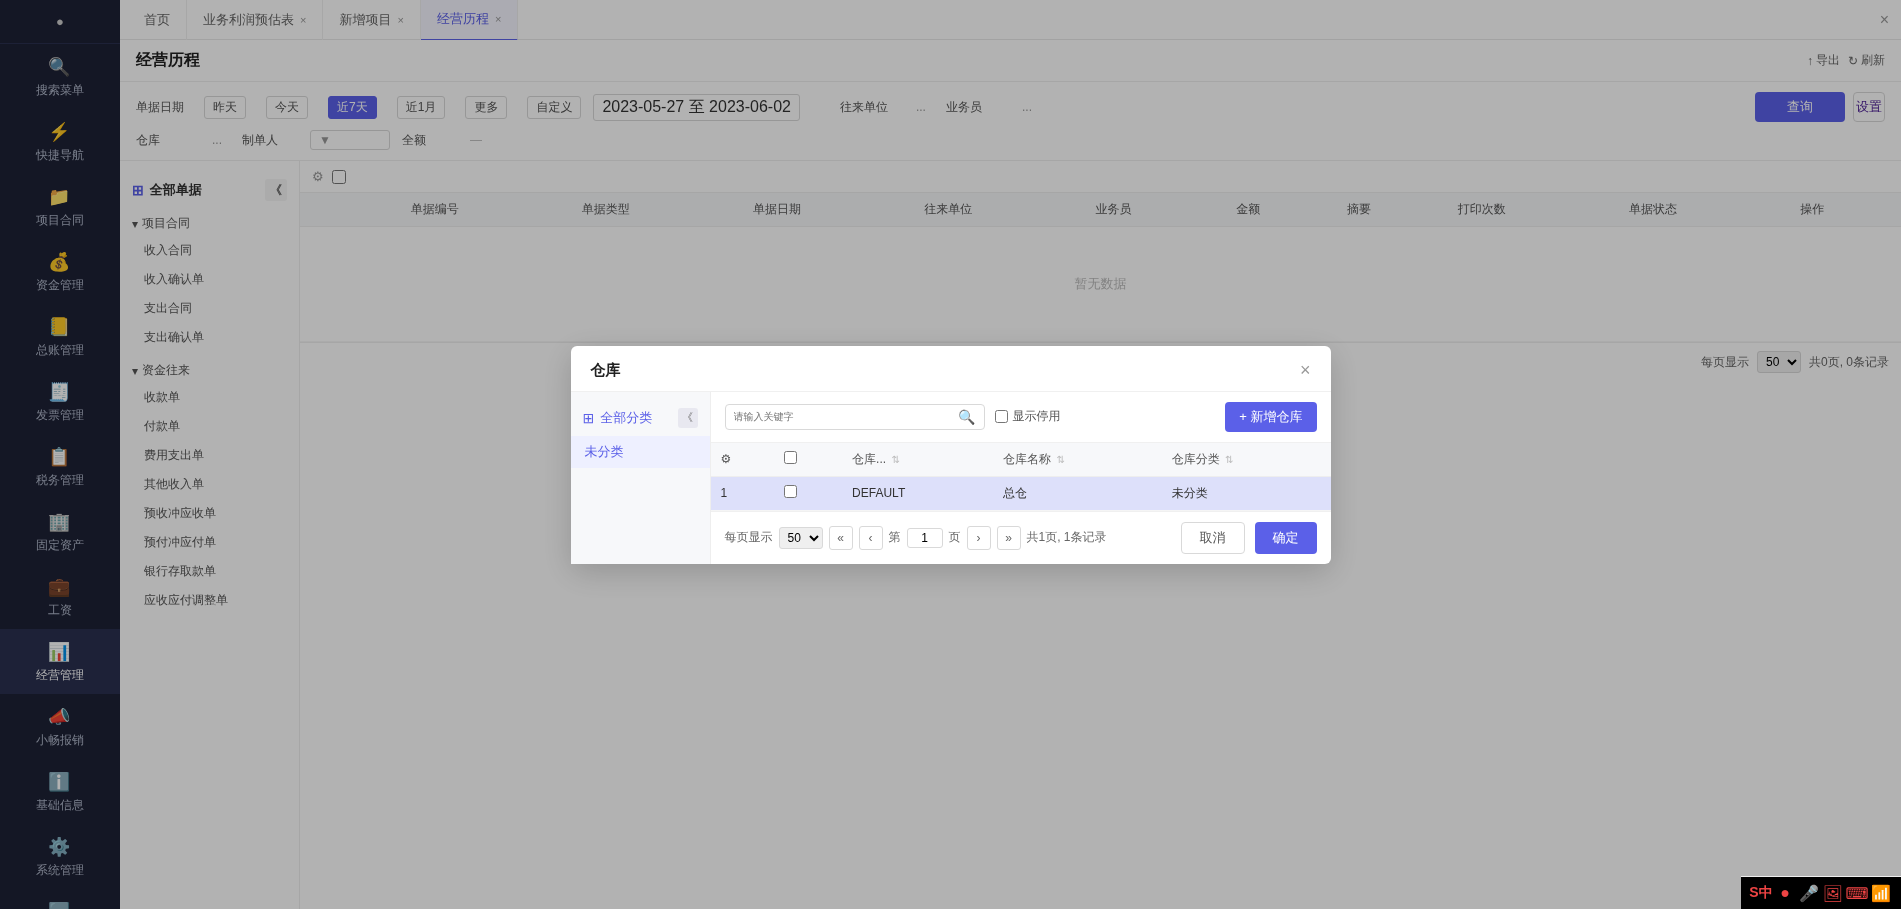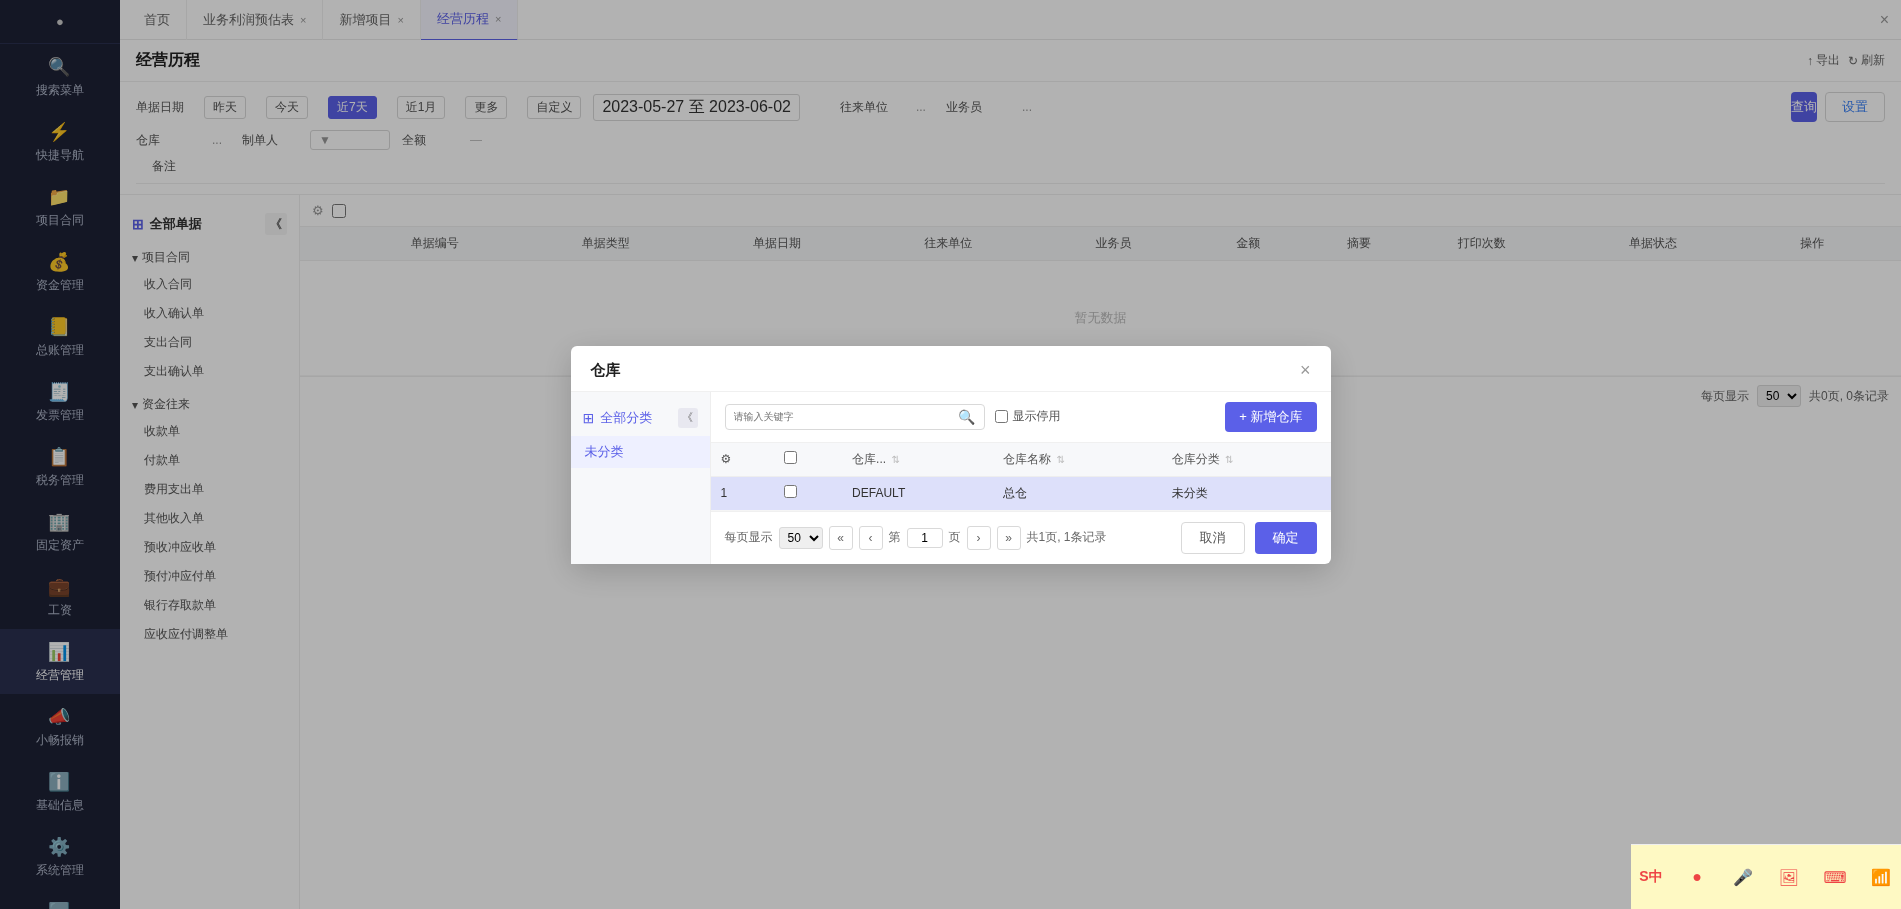--- a/index.html
+++ b/index.html
@@ -36,22 +36,22 @@
     
     .filter-area { background: #fff; padding: 10px 16px; border-bottom: 1px solid #eee; }
     .filter-row { display: flex; align-items: center; gap: 12px; margin-bottom: 8px; font-size: 12px; color: #555; }
     .filter-label { color: #555; min-width: 56px; }
     .filter-date-btns { display: flex; gap: 20px; align-items: center; }
     .date-btn { padding: 2px 8px; border-radius: 3px; border: 1px solid #d9d9d9; cursor: pointer; font-size: 12px; color: #555; background: #fff; }
     .date-btn.active { background: #5b60e8; color: #fff; border-color: #5b60e8; }
     .filter-row .filter-input { border: 1px solid #d9d9d9; border-radius: 3px; padding: 2px 8px; font-size: 16px; color: #333; min-width: 100px; }
     .filter-dots { color: #999; cursor: pointer; margin: 0 8px; }
     .filter-row2 { display: flex; align-items: center; gap: 12px; font-size: 12px; color: #555; }
-    .btn-query { background: #5b60e8; color: #fff; border: none; border-radius: 4px; padding: 5px 0; cursor: pointer; font-size: 13px; }
-    .btn-settings { background: #fff; color: #3b82f6; border: 1px solid #d9d9d9; border-radius: 4px; padding: 5px 16px; cursor: pointer; font-size: 13px; }
+    .btn-query { background: #5b60e8; color: #fff; border: none; border-radius: 4px; padding: 5px 32px; cursor: pointer; font-size: 13px; }
+    .btn-settings { background: #fff; color: #4c1d95; border: 1px solid #d9d9d9; border-radius: 4px; padding: 5px 2px; cursor: pointer; font-size: 13px; }
     .select-field { border: 1px solid #d9d9d9; padding: 2px 8px; border-radius: 3px; font-size: 12px; display: flex; align-items: center; gap: 4px; min-width: 80px; }
     .select-arrow { color: #999; }
 
     
     .content-area { flex: 1; display: flex; overflow: hidden; }
     .sub-nav { width: 180px; background: #fff; border-right: 1px solid #eee; padding: 10px 0; overflow-y: auto; flex-shrink: 0; }
     .sub-nav-header { display: flex; align-items: center; gap: 6px; padding: 8px 12px; font-weight: 600; color: #333; font-size: 13px; cursor: pointer; }
     .sub-nav-header .grid-icon { color: #5b60e8; font-size: 14px; }
     .sub-nav-collapse { width: 22px; height: 22px; background: #f5f5f5; border-radius: 3px; display: flex; align-items: center; justify-content: center; margin-left: auto; cursor: pointer; font-size: 12px; color: #666; }
     .sub-nav-group { margin-bottom: 4px; }
@@ -101,21 +101,21 @@
     .modal-table th .sort-arrows { color: #bbb; font-size: 10px; margin-left: 2px; }
     .modal-table td { padding: 8px 10px; border-bottom: 1px solid #f5f5f5; color: #333; }
     .modal-table tr.selected td { background: #dde0fa; }
     .modal-footer { display: flex; align-items: center; justify-content: space-between; padding: 10px 14px; border-top: 1px solid #f0f0f0; }
     .modal-pagination { display: flex; align-items: center; gap: 6px; font-size: 12px; color: #666; }
     .modal-action-btns { display: flex; gap: 10px; margin-left: auto; }
     .btn-cancel { background: #fff; color: #555; border: 1px solid #d9d9d9; border-radius: 4px; padding: 6px 18px; font-size: 13px; cursor: pointer; }
     .btn-confirm { background: #5b60e8; color: #fff; border: none; border-radius: 4px; padding: 6px 18px; font-size: 13px; cursor: pointer; }
 
     
-    .win-taskbar { position: fixed; bottom: 0; right: 0; display: flex; align-items: center; gap: 22px; background: #fef9c3; border-top: 1px solid #eee; padding: 20px 8px; z-index: 200; }
+    .win-taskbar { position: fixed; bottom: 0; right: 0; display: flex; align-items: center; gap: 0; background: #000000; border-top: 1px solid #eee; padding: 4px 8px; z-index: 200; }
     .win-taskbar-icon { width: 24px; height: 24px; display: flex; align-items: center; justify-content: center; font-size: 16px; color: #e44; cursor: pointer; }
 
     
     .note-row { display: flex; align-items: center; gap: 8px; padding: 8px 16px; background: #fff; border-bottom: 1px solid #eee; font-size: 12px; color: #555; }
     .note-dash { color: #bbb; }
   </style>
 </head>
 <body>
 
 <div class="app-layout">
@@ -242,23 +242,20 @@
       </div>
       <div class="filter-row2">
         <span class="filter-label">仓库</span>
         <span class="filter-dots">...</span>
         <span class="filter-label">制单人</span>
         <div class="select-field">
           <span class="select-arrow">▼</span>
         </div>
         <span class="filter-label">全额</span>
         <span class="note-dash">—</span>
-      </div>
-      <div class="note-row">
-        <span class="filter-label">备注</span>
       </div>
     </div>
 
     <div class="content-area">
 
       <div class="sub-nav">
         <div class="sub-nav-header">
           <span class="grid-icon">⊞</span>
           <span>全部单据</span>
           <div class="sub-nav-collapse">

